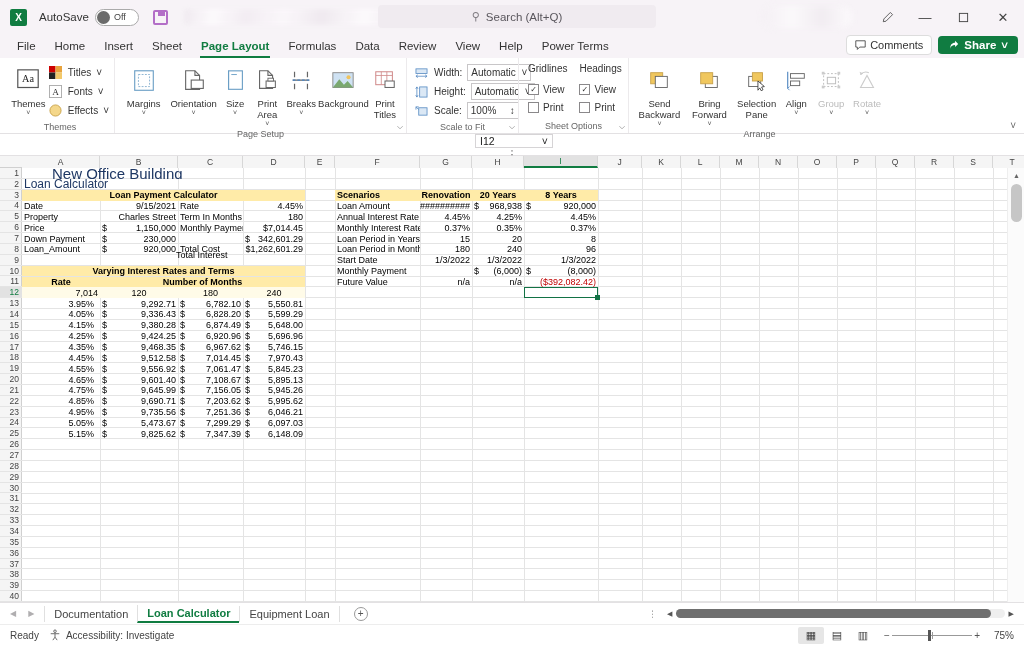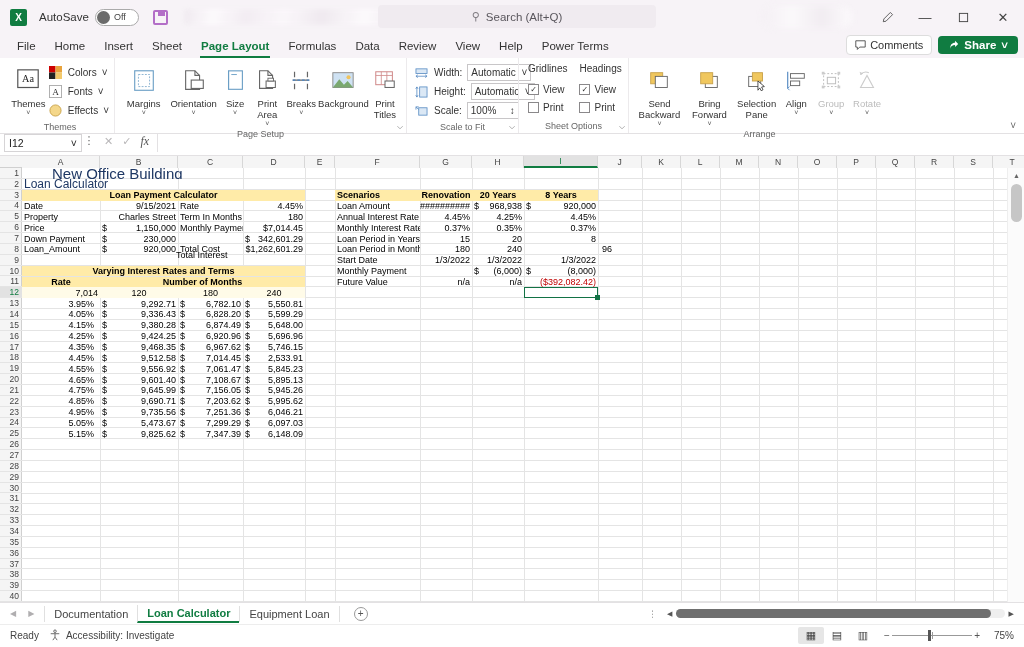--- a/index.html
+++ b/index.html
@@ -128,22 +128,23 @@
     font-size: 10px; padding: 0 3px; color: #333;
   }
   .chk { display: flex; align-items: center; gap: 4px; font-size: 10px; color: #333; height: 18px; }
   .chkbox { width: 11px; height: 11px; border: 1px solid #8a888a; background: #fff;
             display:flex; align-items:center; justify-content:center; font-size:8px; color:#333; }
   .colhdr { font-size: 10px; color: #333; height: 17px; }
   .ribbon-collapse { position: absolute; right: 8px; bottom: 2px; font-size: 10px; color: #666; }
 
   
   .formulabar {
-    height: 22px; background: #fff; display: flex; align-items: flex-start;
+    height: 22px; background: #fff; display: flex; align-items: center;
     border-bottom: 1px solid #e3e1e3;
+    flex-direction: column;
   }
   .namebox {
     width: 78px; height: 18px; margin-left: 4px; border: 1px solid #d6d4d6; background: #fff;
     display: flex; align-items: center; justify-content: space-between;
     font-size: 10.5px; color: #222; padding: 0 4px;
   }
   .fb-sep { width: 14px; text-align: center; color: #666; font-size: 11px; }
   .fb-icons { display: flex; align-items: center; gap: 9px; padding: 0 8px; color: #b8b6b8; font-size: 11px; }
   .fb-fx { font-style: italic; font-family: "Liberation Serif", serif; color: #555; font-size: 12px; }
   .fb-input { flex: 1; height: 18px; border-left: 1px solid #e3e1e3; font-size: 11px; padding-left: 5px; color: #222; }
@@ -319,21 +320,21 @@
       <div style="padding-top:1px">
         <div class="smallrow">
           <span class="ico">
             <svg width="13" height="13" viewBox="0 0 14 14">
                 <rect x="0" y="0" width="7" height="7" fill="#c00"></rect>
                 <rect x="7" y="0" width="7" height="7" fill="#e8a33d"></rect>
                 <rect x="0" y="7" width="7" height="7" fill="#222"></rect>
                 <rect x="7" y="7" width="7" height="7" fill="#f2c96b"></rect>
               </svg>
           </span>
-          <span>Colors</span>
+          <span>Titles</span>
           <span class="caret">˅</span>
         </div>
         <div class="smallrow">
           <span class="ico">
             <svg width="13" height="13" viewBox="0 0 14 14">
                 <rect x="0.5" y="0.5" width="13" height="13" fill="#fff" stroke="#aaa"></rect>
                 <text x="7" y="11" font-size="10" font-family="Liberation Serif, serif" text-anchor="middle" fill="#333">A</text>
               </svg>
           </span>
           <span>Fonts</span>
@@ -795,21 +796,21 @@
       <div class="cell l" style="left: 156px; top: 173.6px; height: 10.85px; width: 65px;">$</div>
       <div class="cell r" style="left: 156px; top: 173.6px; height: 10.85px; width: 65px;">6,967.62</div>
       <div class="cell l" style="left: 221px; top: 173.6px; height: 10.85px; width: 62px;">$</div>
       <div class="cell r" style="left: 221px; top: 173.6px; height: 10.85px; width: 62px;">5,746.15</div>
       <div class="cell r" style="left: 0px; top: 184.45px; height: 10.85px; width: 74px;">4.45%</div>
       <div class="cell l" style="left: 78px; top: 184.45px; height: 10.85px; width: 78px;">$</div>
       <div class="cell r" style="left: 78px; top: 184.45px; height: 10.85px; width: 78px;">9,512.58</div>
       <div class="cell l" style="left: 156px; top: 184.45px; height: 10.85px; width: 65px;">$</div>
       <div class="cell r" style="left: 156px; top: 184.45px; height: 10.85px; width: 65px;">7,014.45</div>
       <div class="cell l" style="left: 221px; top: 184.45px; height: 10.85px; width: 62px;">$</div>
-      <div class="cell r" style="left: 221px; top: 184.45px; height: 10.85px; width: 62px;">2,533.91</div>
+      <div class="cell r" style="left: 221px; top: 184.45px; height: 10.85px; width: 62px;">7,970.43</div>
       <div class="cell r" style="left: 0px; top: 195.3px; height: 10.85px; width: 74px;">4.55%</div>
       <div class="cell l" style="left: 78px; top: 195.3px; height: 10.85px; width: 78px;">$</div>
       <div class="cell r" style="left: 78px; top: 195.3px; height: 10.85px; width: 78px;">9,556.92</div>
       <div class="cell l" style="left: 156px; top: 195.3px; height: 10.85px; width: 65px;">$</div>
       <div class="cell r" style="left: 156px; top: 195.3px; height: 10.85px; width: 65px;">7,061.47</div>
       <div class="cell l" style="left: 221px; top: 195.3px; height: 10.85px; width: 62px;">$</div>
       <div class="cell r" style="left: 221px; top: 195.3px; height: 10.85px; width: 62px;">5,845.23</div>
       <div class="cell r" style="left: 0px; top: 206.15px; height: 10.85px; width: 74px;">4.65%</div>
       <div class="cell l" style="left: 78px; top: 206.15px; height: 10.85px; width: 78px;">$</div>
       <div class="cell r" style="left: 78px; top: 206.15px; height: 10.85px; width: 78px;">9,601.40</div>
@@ -870,21 +871,21 @@
       <div class="cell r" style="left: 398px; top: 54.25px; height: 10.85px; width: 52px;">0.37%</div>
       <div class="cell r" style="left: 450px; top: 54.25px; height: 10.85px; width: 52px;">0.35%</div>
       <div class="cell r" style="left: 502px; top: 54.25px; height: 10.85px; width: 74px;">0.37%</div>
       <div class="cell l" style="left: 313px; top: 65.1px; height: 10.85px; width: 85px;">Loan Period in Years</div>
       <div class="cell r" style="left: 398px; top: 65.1px; height: 10.85px; width: 52px;">15</div>
       <div class="cell r" style="left: 450px; top: 65.1px; height: 10.85px; width: 52px;">20</div>
       <div class="cell r" style="left: 502px; top: 65.1px; height: 10.85px; width: 74px;">8</div>
       <div class="cell l" style="left: 313px; top: 75.95px; height: 10.85px; width: 85px;">Loan Period in Months</div>
       <div class="cell r" style="left: 398px; top: 75.95px; height: 10.85px; width: 52px;">180</div>
       <div class="cell r" style="left: 450px; top: 75.95px; height: 10.85px; width: 52px;">240</div>
-      <div class="cell r" style="left: 502px; top: 75.95px; height: 10.85px; width: 74px; margin-left: 16px;">96</div>
+      <div class="cell r" style="left: 502px; top: 75.95px; height: 10.85px; width: 74px;">96</div>
       <div class="cell l" style="left: 313px; top: 86.8px; height: 10.85px; width: 85px;">Start Date</div>
       <div class="cell r" style="left: 398px; top: 86.8px; height: 10.85px; width: 52px;">1/3/2022</div>
       <div class="cell r" style="left: 450px; top: 86.8px; height: 10.85px; width: 52px;">1/3/2022</div>
       <div class="cell r" style="left: 502px; top: 86.8px; height: 10.85px; width: 74px;">1/3/2022</div>
       <div class="cell l" style="left: 313px; top: 97.65px; height: 10.85px; width: 85px;">Monthly Payment</div>
       <div class="cell l" style="left: 450px; top: 97.65px; height: 10.85px; width: 52px;">$</div>
       <div class="cell r" style="left: 450px; top: 97.65px; height: 10.85px; width: 52px;">(6,000)</div>
       <div class="cell l" style="left: 502px; top: 97.65px; height: 10.85px; width: 74px;">$</div>
       <div class="cell r" style="left: 502px; top: 97.65px; height: 10.85px; width: 74px;">(8,000)</div>
       <div class="cell l" style="left: 313px; top: 108.5px; height: 10.85px; width: 85px;">Future Value</div>

